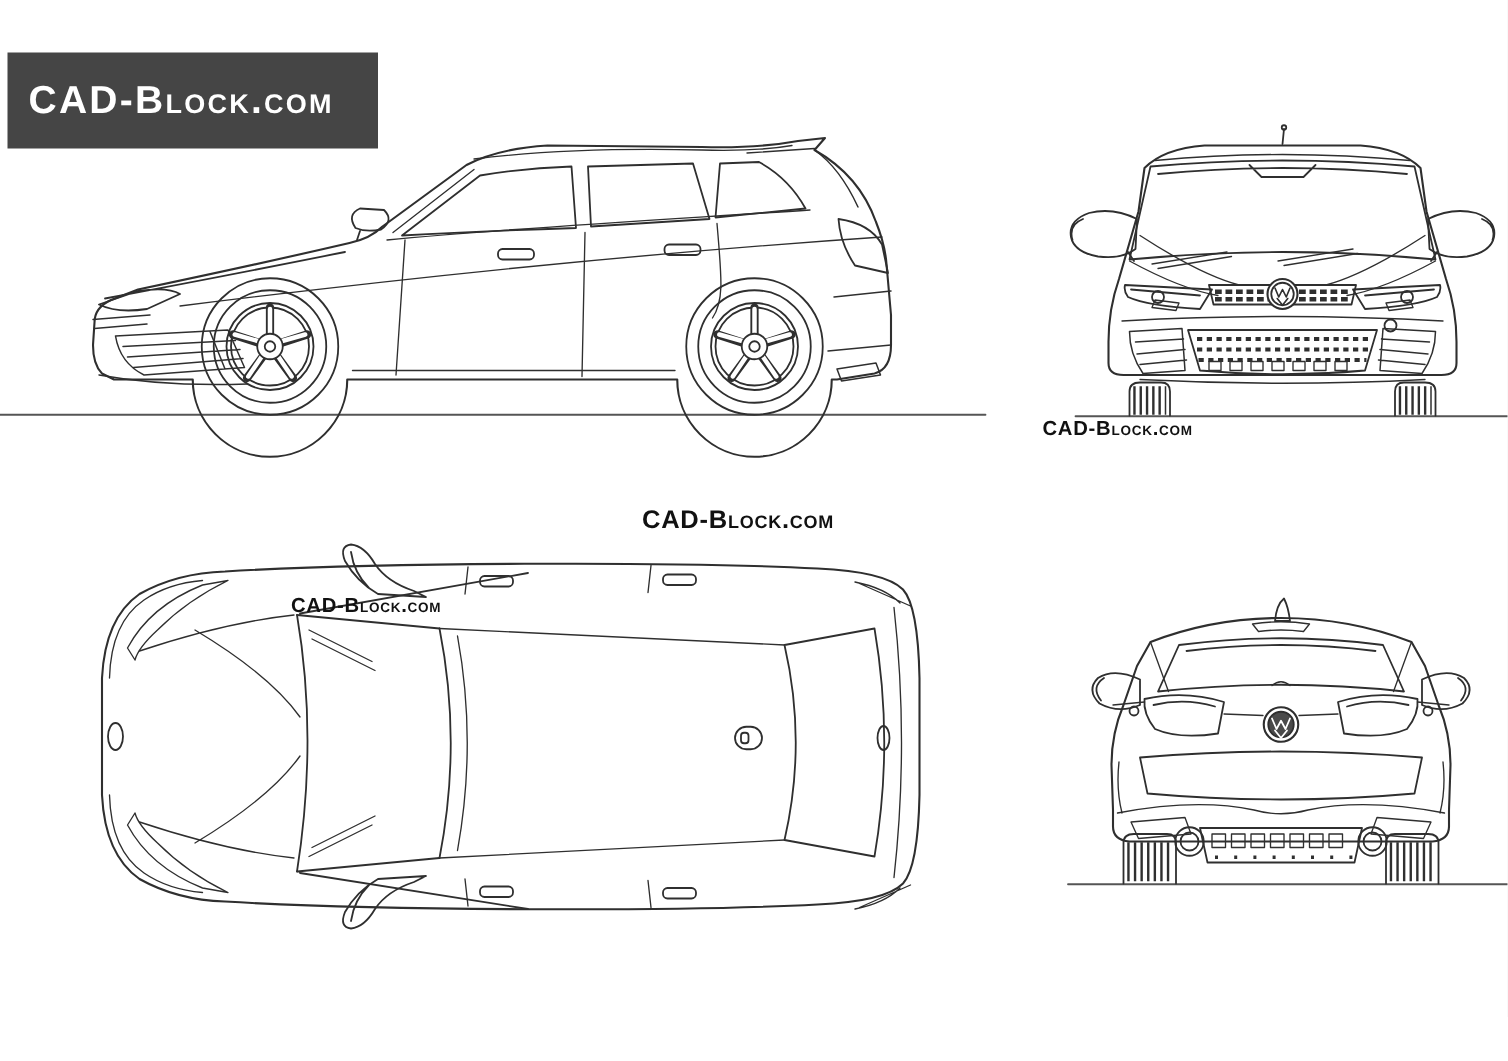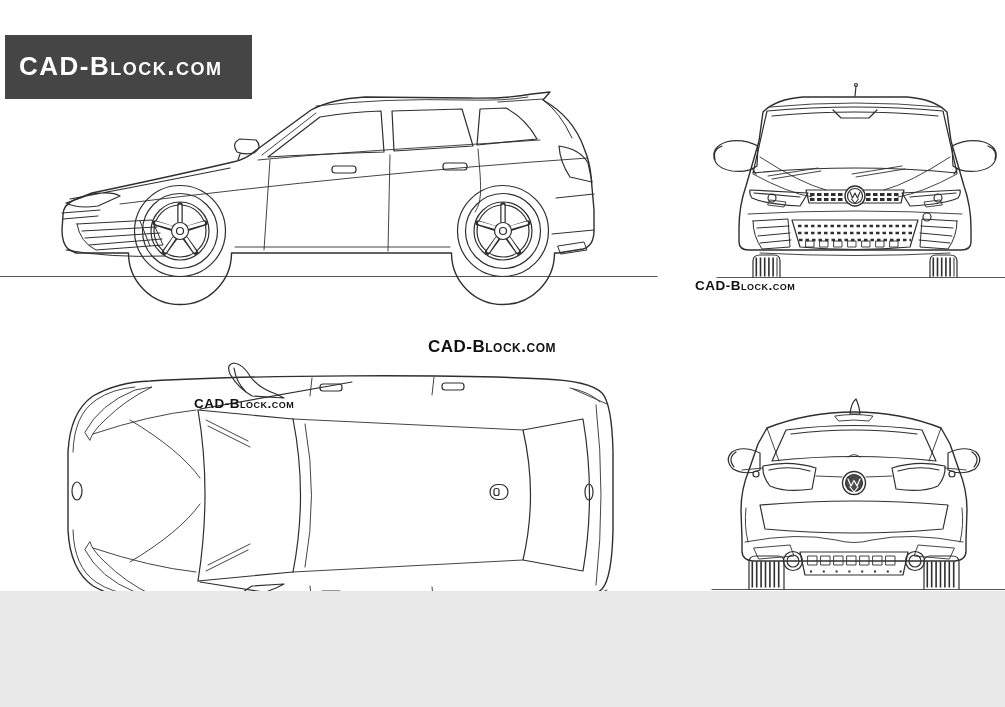--- a/index.html
+++ b/index.html
@@ -1,21 +1,21 @@
 <!DOCTYPE html>
 <html style="--background: #ffffff; --line: #2f2f2f; --ground: #555555; --logo-bg: #454545; --logo-text: #ffffff; --watermark: #111111;"><head>
 <meta charset="utf-8">
 <style>
   :root{
     --background:#ffffff; --line:#2f2f2f; --ground:#555555;
     --logo-bg:#454545; --logo-text:#ffffff; --watermark:#111111;
   }
   html,body{margin:0;padding:0;}
   body{background:#e8e8e8;font-family:"Liberation Sans",sans-serif;}
-  .canvas{position:relative;width:1005px;height:591px;background:var(--background);overflow:hidden;}
+  .canvas{position:relative;width:1005px;height:707px;background:var(--background);overflow:hidden;}
   .blueprint{position:absolute;left:0;top:0;width:1005px;height:707px;color:var(--line);}
   .blueprint .ground{stroke:var(--ground);stroke-width:1.2;}
   .logo{
     position:absolute;left:5px;top:35px;width:247px;height:64px;
     background:var(--logo-bg);color:var(--logo-text);
     font-size:26px;font-weight:bold;font-variant:small-caps;letter-spacing:1.5px;
     line-height:62px;padding-left:14px;box-sizing:border-box;white-space:nowrap;
   }
   .wm{
     position:absolute;color:var(--watermark);font-weight:bold;

